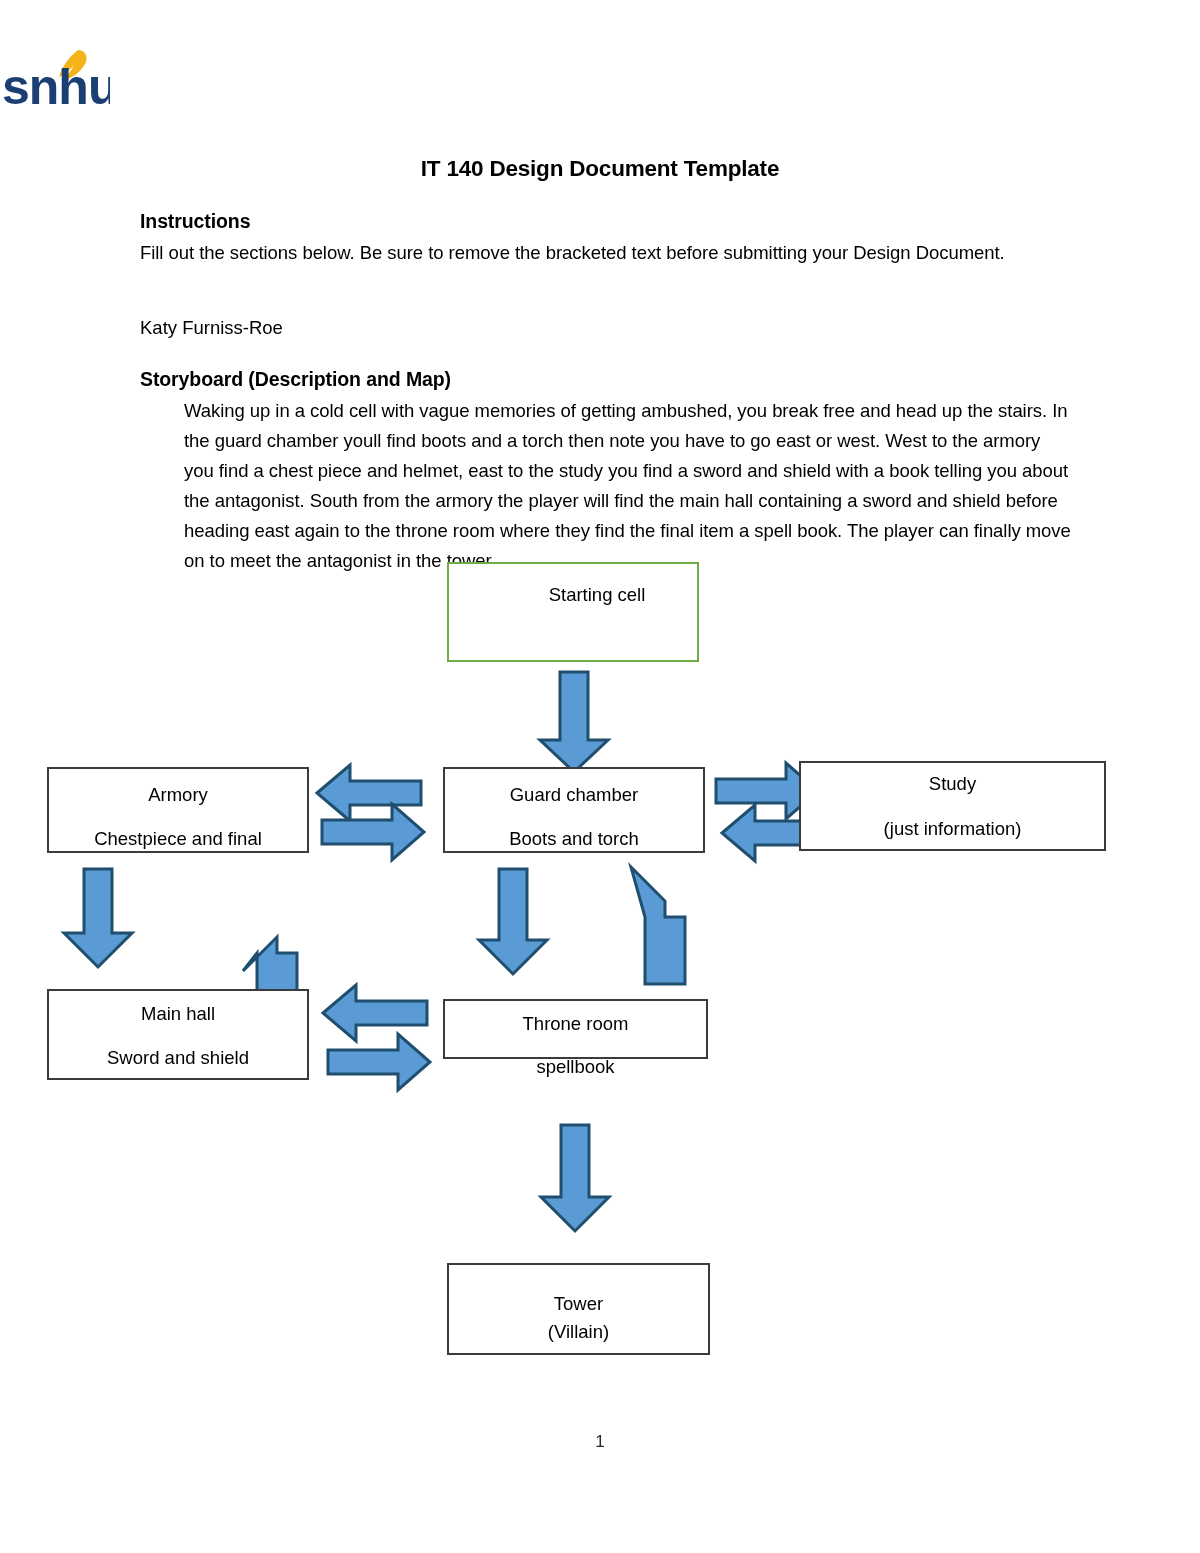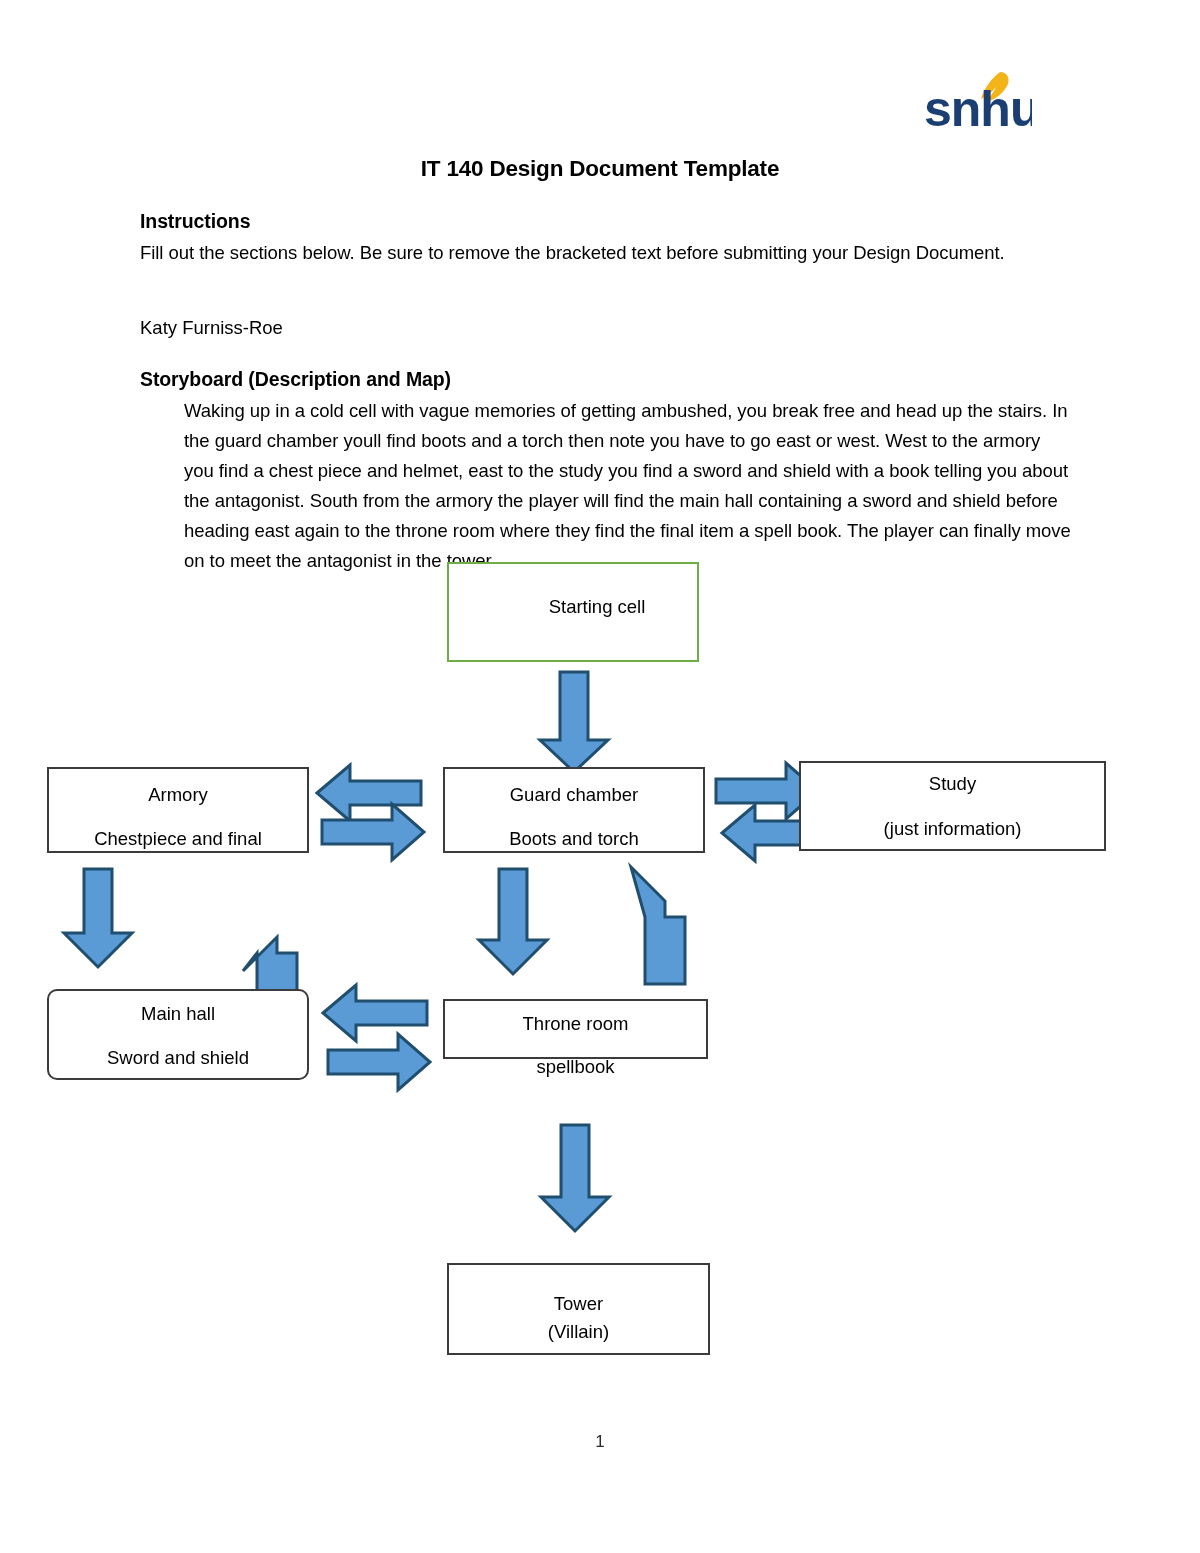--- a/index.html
+++ b/index.html
@@ -16,23 +16,23 @@
     width: 1200px;
     height: 1553px;
     background: #ffffff;
     overflow: hidden;
   }
 
   
   .logo-wrap {
     position: absolute;
     left: 0;
-    top: 68px;
+    top: 46px;
     width: 1032px;
-    text-align: right;
+    text-align: left;
   }
   .logo-svg { display: inline-block; vertical-align: middle; }
 
   .doc-title {
     position: absolute;
     left: 0;
     top: 156px;
     width: 1200px;
     text-align: center;
     font-size: 22.5px;
@@ -93,35 +93,35 @@
     text-align: center;
   }
   .node .l2 {
     position: absolute;
     left: 0; right: 0;
     text-align: center;
   }
 
   
   #node-start        { left: 447px; top: 562px;  width: 252px; height: 100px; }
-  #node-start .l1    { top: 34px; margin-left: 48px; }
+  #node-start .l1    { top: 22px; margin-left: 48px; }
 
   #node-armory       { left: 47px;  top: 767px;  width: 262px; height: 86px; }
   #node-armory .l1   { top: 17px; }
   #node-armory .l2   { top: 61px; }
 
   #node-guard        { left: 443px; top: 767px;  width: 262px; height: 86px; }
   #node-guard .l1    { top: 17px; }
   #node-guard .l2    { top: 61px; }
 
   #node-study        { left: 799px; top: 761px;  width: 307px; height: 90px; }
   #node-study .l1    { top: 12px; }
   #node-study .l2    { top: 57px; }
 
-  #node-mainhall     { left: 47px;  top: 989px;  width: 262px; height: 91px; border-radius: 10px; }
+  #node-mainhall     { left: 47px;  top: 989px;  width: 262px; height: 91px; }
   #node-mainhall .l1 { top: 14px; }
   #node-mainhall .l2 { top: 58px; }
 
   #node-throne       { left: 443px; top: 999px;  width: 265px; height: 60px; }
   #node-throne .l1   { top: 14px; }
   #node-throne .l2   { top: 57px; }
 
   #node-tower        { left: 447px; top: 1263px; width: 263px; height: 92px; }
   #node-tower .l1    { top: 30px; }
   #node-tower .l2    { top: 58px; }

